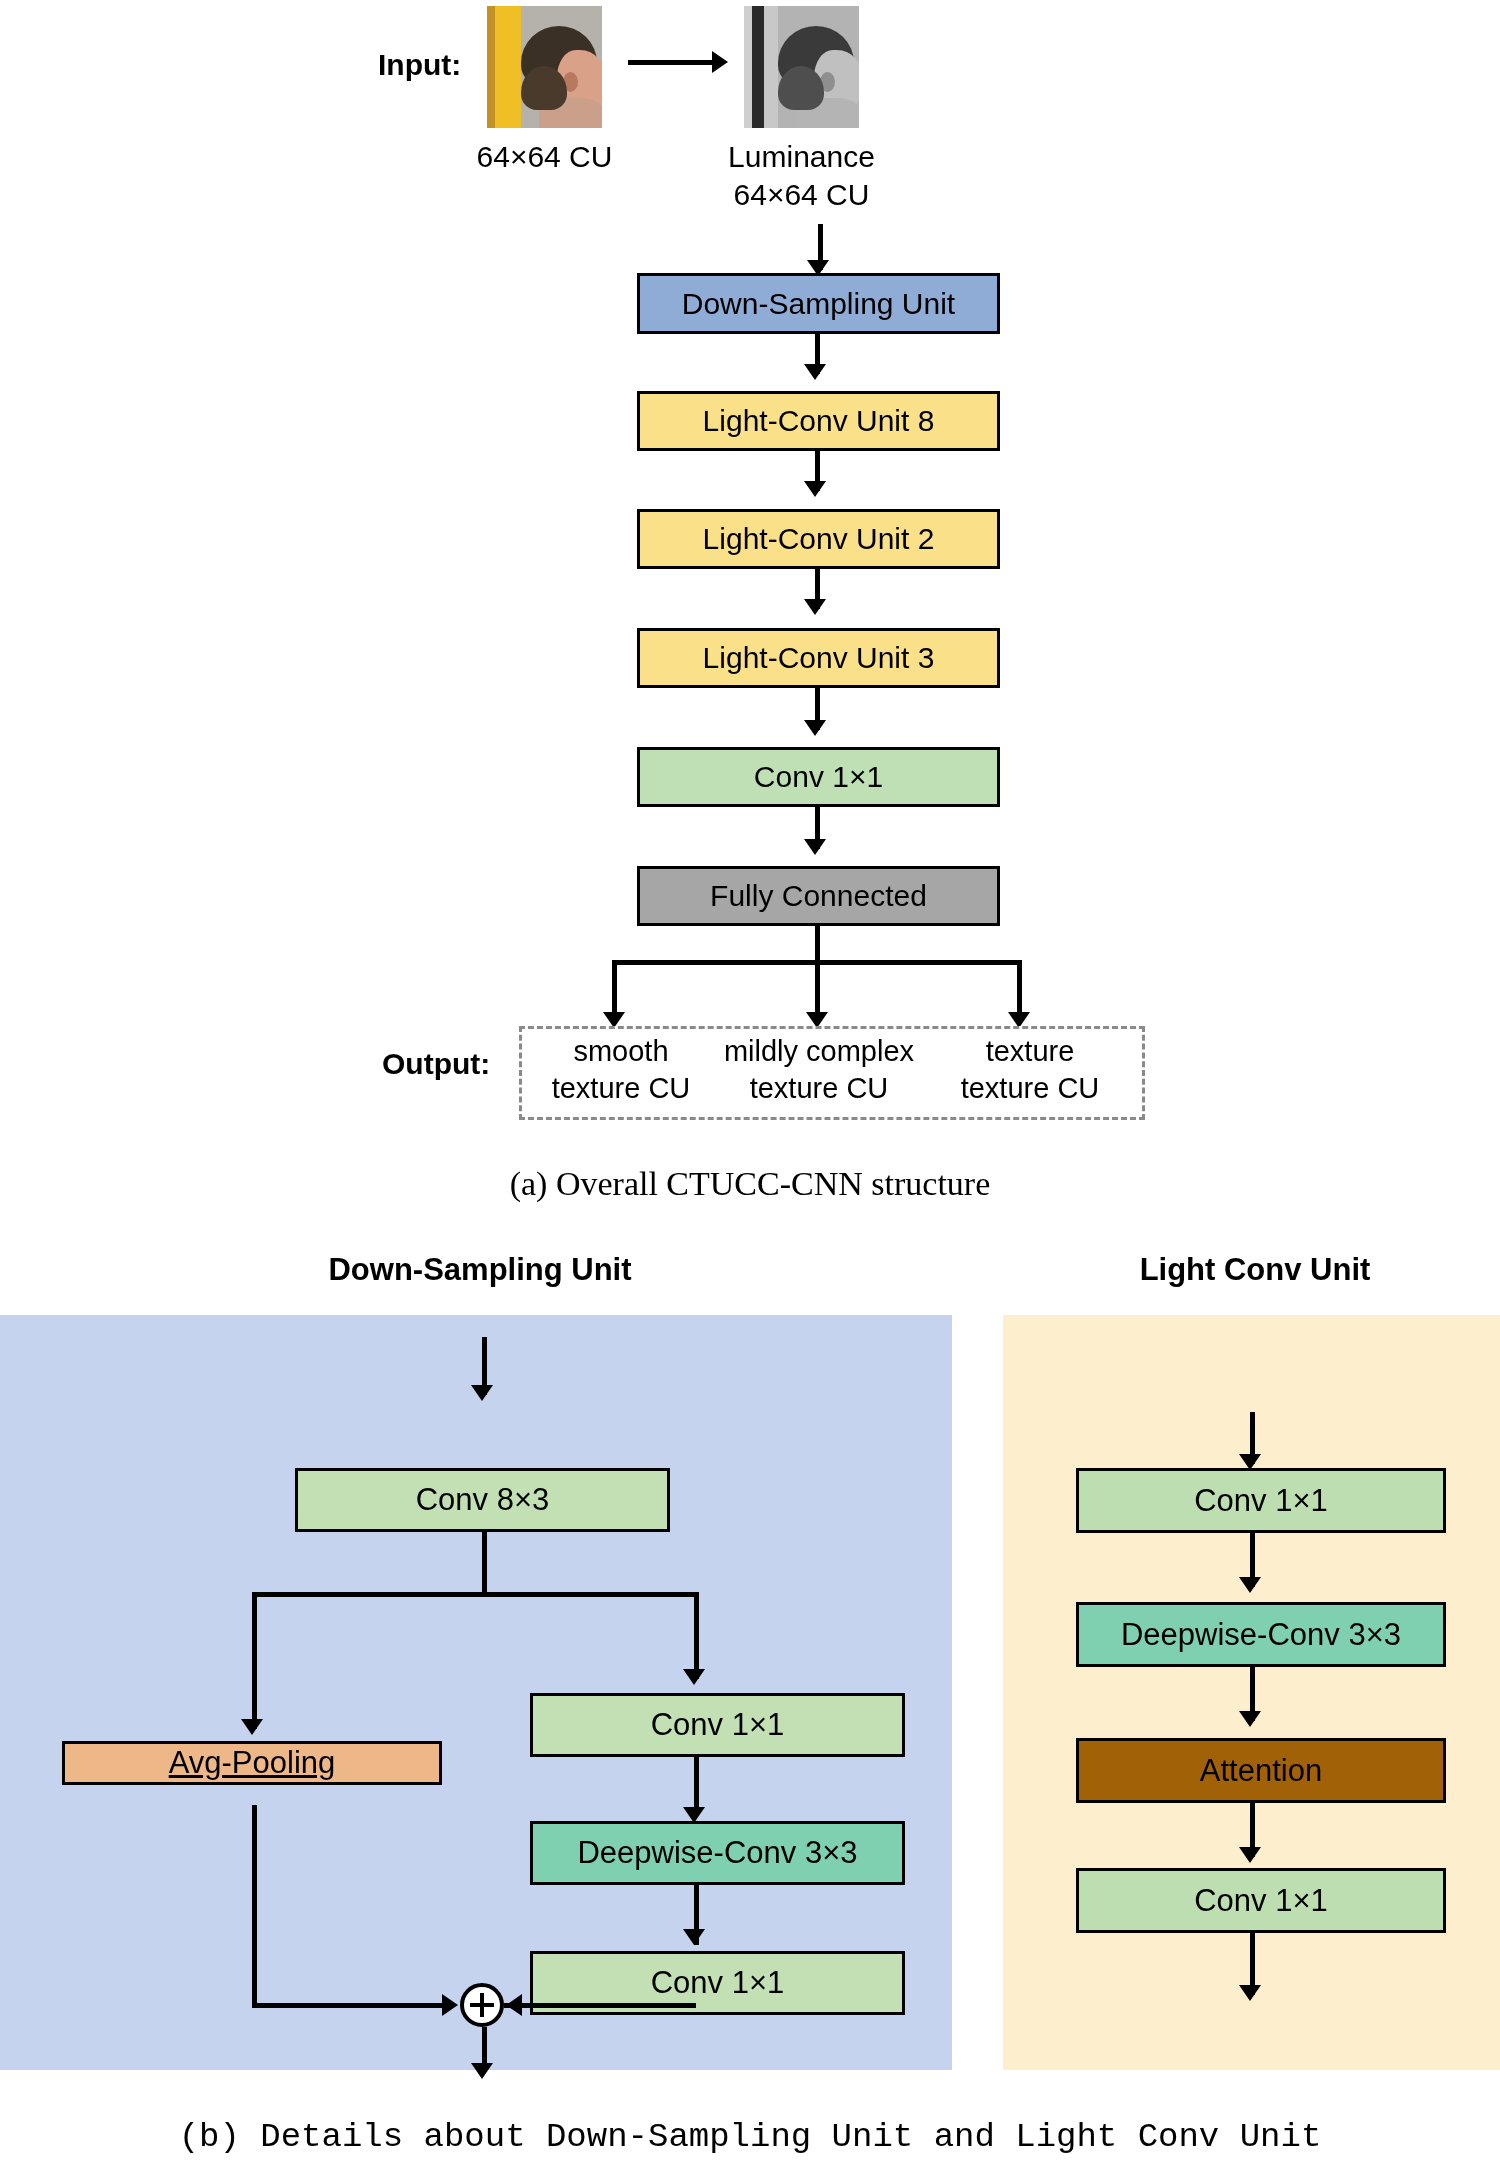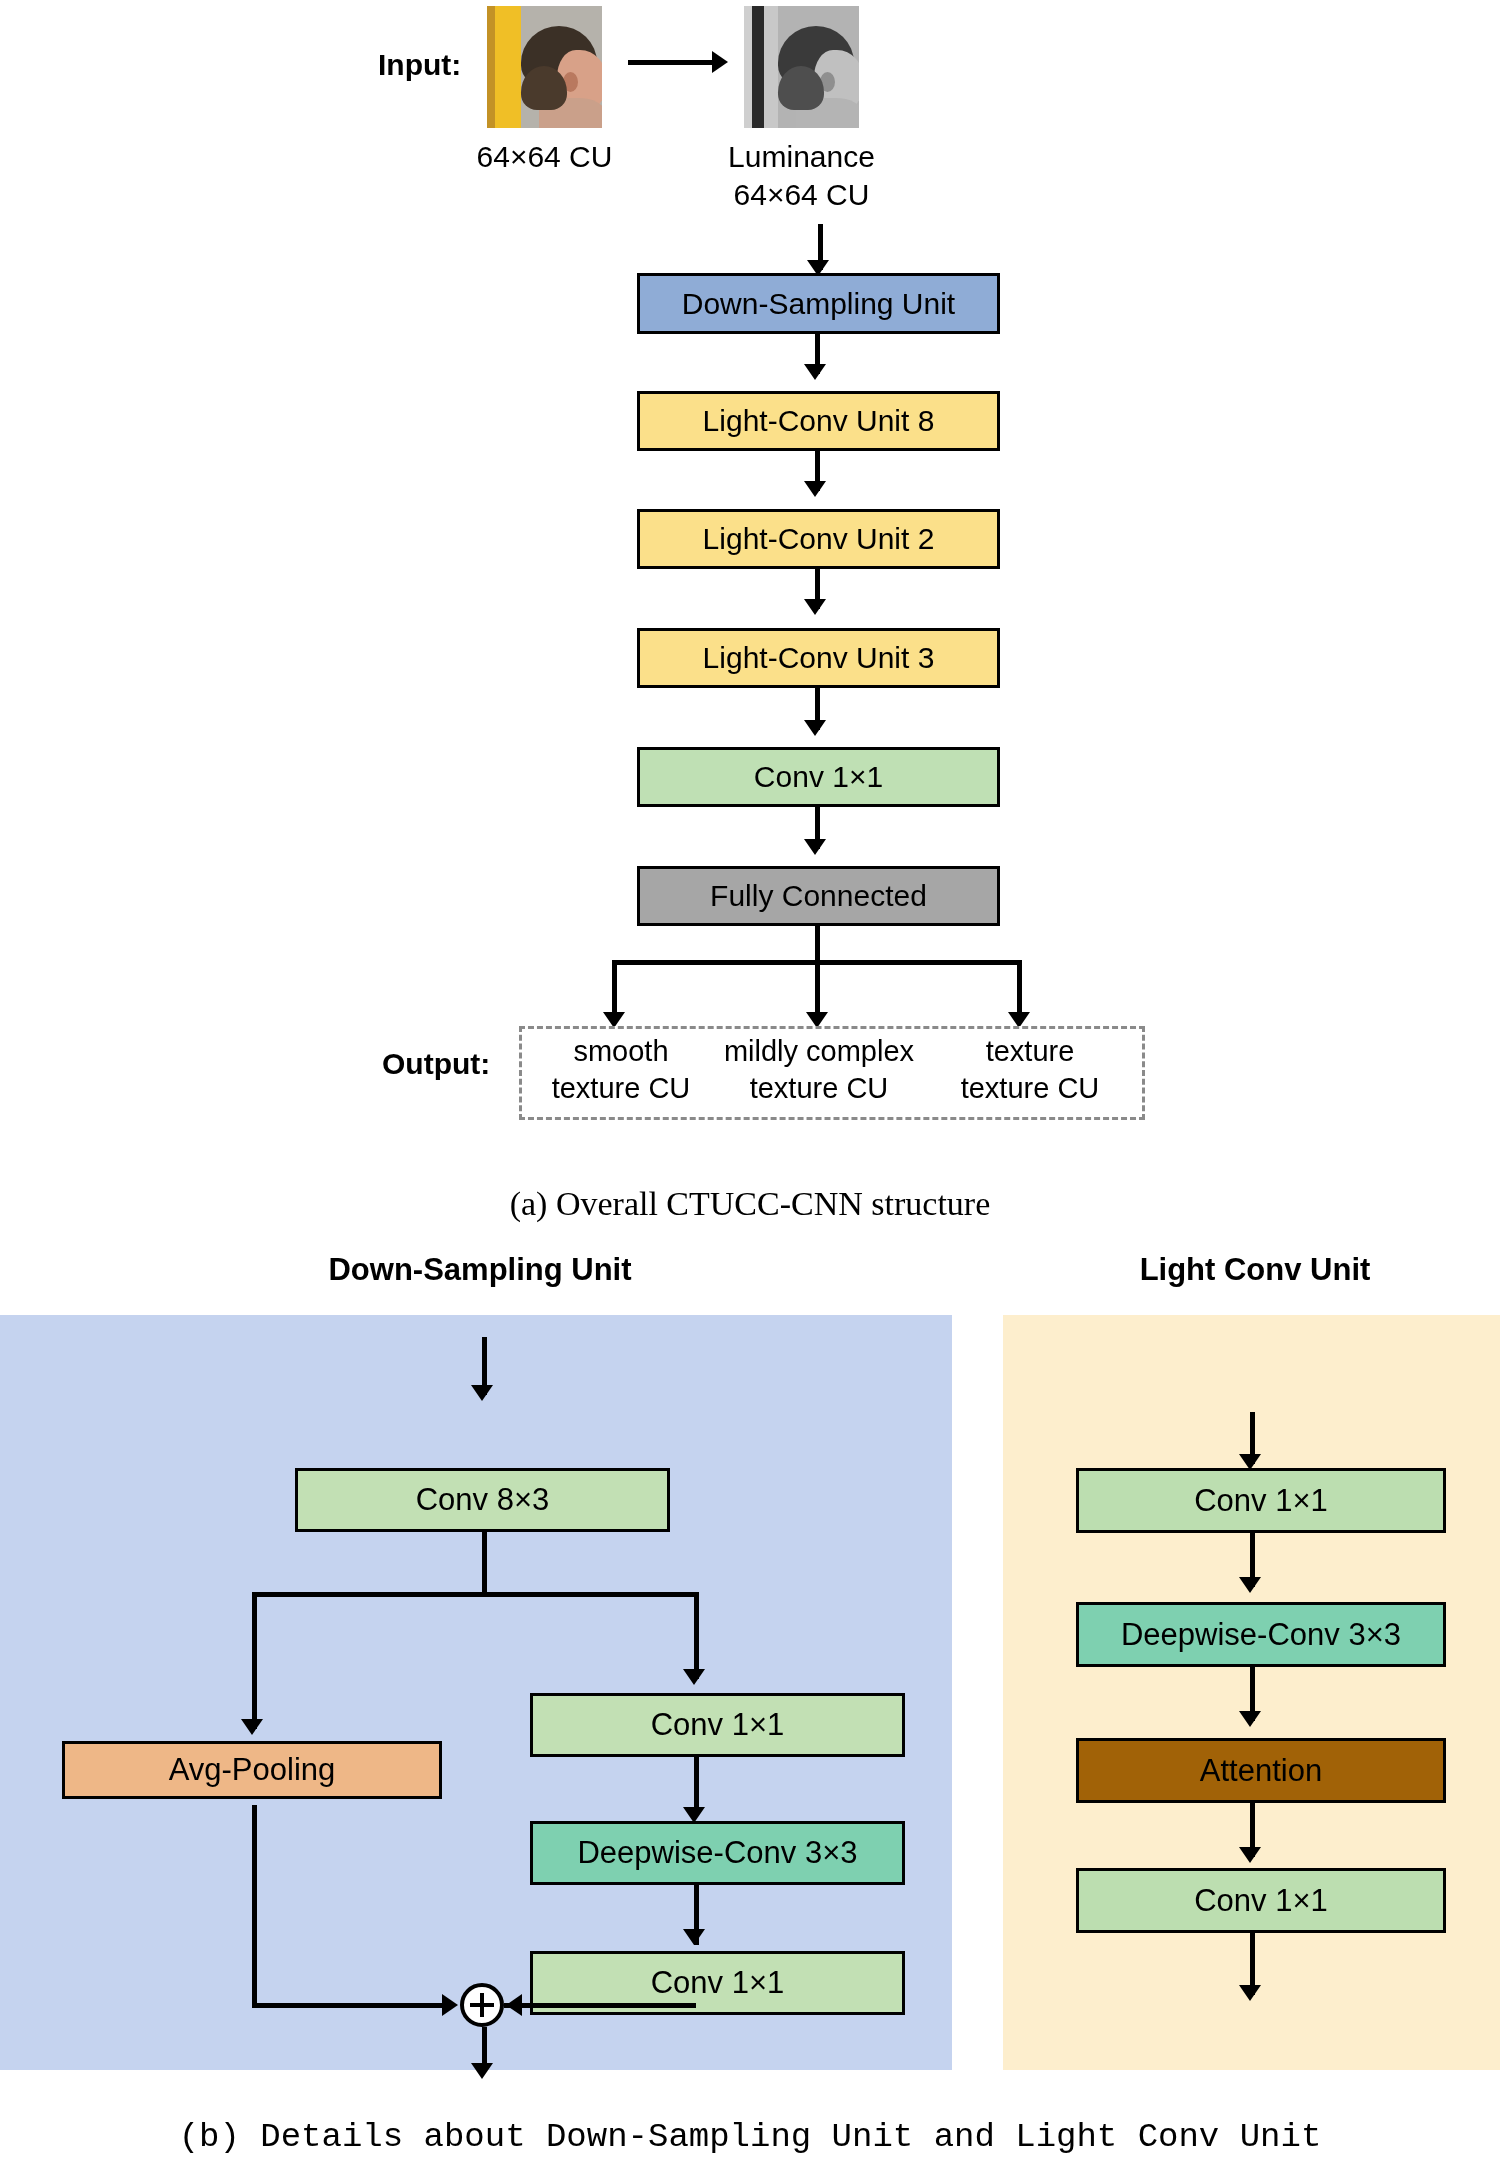--- a/index.html
+++ b/index.html
@@ -186,21 +186,21 @@
 
 <div class="plain-label" style="left:534px; top:1035px; width:174px; font-size:29px;">smooth</div>
 <div class="plain-label" style="left:534px; top:1072px; width:174px; font-size:29px;">texture CU</div>
 
 <div class="plain-label" style="left:708px; top:1035px; width:222px; font-size:29px;">mildly complex</div>
 <div class="plain-label" style="left:708px; top:1072px; width:222px; font-size:29px;">texture CU</div>
 
 <div class="plain-label" style="left:934px; top:1035px; width:192px; font-size:29px;">texture</div>
 <div class="plain-label" style="left:934px; top:1072px; width:192px; font-size:29px;">texture CU</div>
 
-<div class="caption" style="top:1165px; font-size:34px;margin-top:20px;">(a) Overall CTUCC-CNN structure</div>
+<div class="caption" style="top:1165px; font-size:34px;">(a) Overall CTUCC-CNN structure</div>
 
 <div class="bold-label" style="left:310px; top:1252px; width:340px; text-align:center; font-size:31px;">Down-Sampling Unit</div>
 <div class="bold-label" style="left:1120px; top:1252px; width:270px; text-align:center; font-size:31px;">Light Conv Unit</div>
 
 <div class="panel" style="left:0px; top:1315px; width:952px; height:755px; background:#c5d3ef;"></div>
 
 <div class="vline" style="left:482px; top:1337px; height:58px;"></div>
 <div class="arrowdown" style="left:471px; top:1385px;"></div>
 
 <div class="fbox" style="left:295px; top:1468px; width:375px; height:64px; background:#c2e0b4; font-size:31px;">
@@ -243,21 +243,21 @@
   <span>Conv 1×1</span>
 </div>
 <div class="vline" style="left:1250px; top:1933px; height:62px;"></div>
 <div class="arrowdown" style="left:1239px; top:1985px;"></div>
 
 <div class="fbox" style="left: 530px; top: 1693px; width: 375px; height: 64px; background: rgb(194, 224, 180); font-size: 31px;">
     <span>Conv 1×1</span>
   </div>
 <div class="vline" style="left: 694px; top: 1757px; height: 56px;"></div>
 <div class="arrowdown" style="left: 683px; top: 1807px;"></div>
-<div class="fbox" style="left: 62px; top: 1741px; width: 380px; height: 58px; background: rgb(238, 183, 135); font-size: 31px;">
+<div class="fbox" style="left: 62px; top: 1741px; width: 380px; height: 44px; background: rgb(238, 183, 135); font-size: 31px; text-decoration: underline;">
     <span>Avg-Pooling</span>
   </div>
 <div class="fbox" style="left: 530px; top: 1821px; width: 375px; height: 64px; background: rgb(126, 208, 176); font-size: 31px;">
     <span>Deepwise-Conv 3×3</span>
   </div>
 <div class="vline" style="left: 694px; top: 1885px; height: 60px;"></div>
 <div class="arrowdown" style="left: 683px; top: 1929px;"></div>
 <div class="fbox" style="left: 530px; top: 1951px; width: 375px; height: 64px; background: rgb(194, 224, 180); font-size: 31px;">
     <span>Conv 1×1</span>
   </div>

